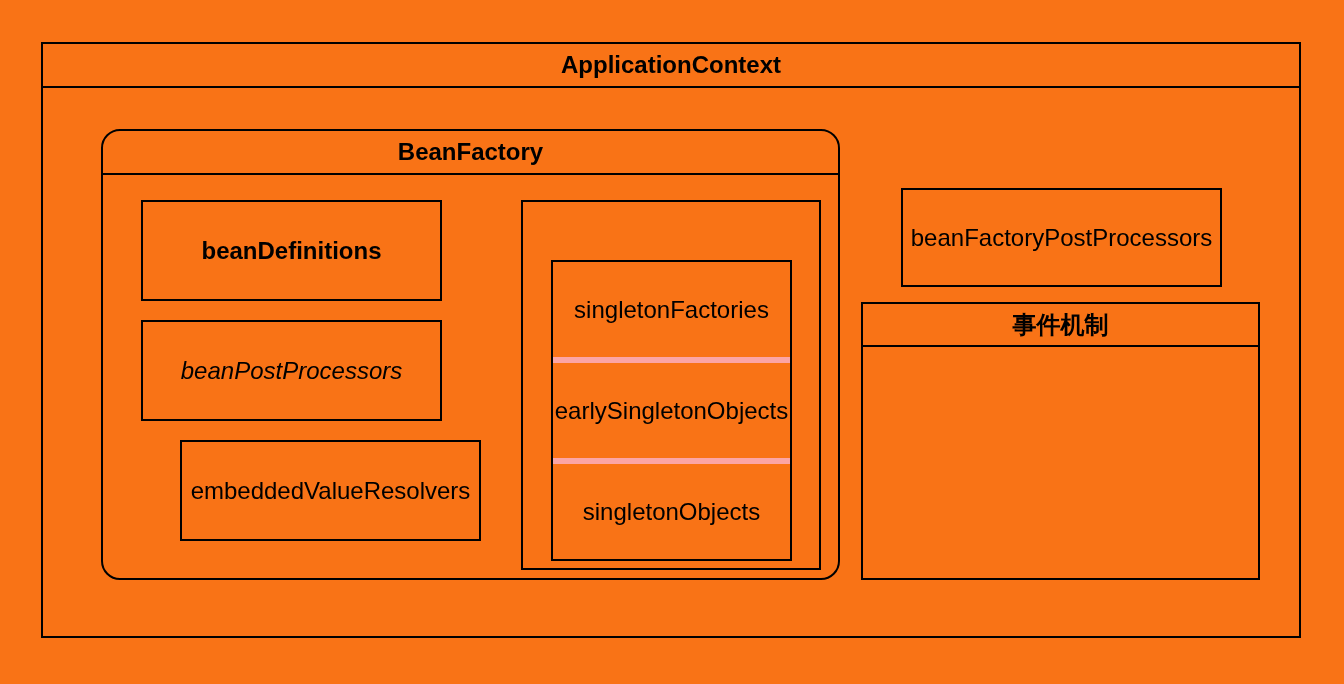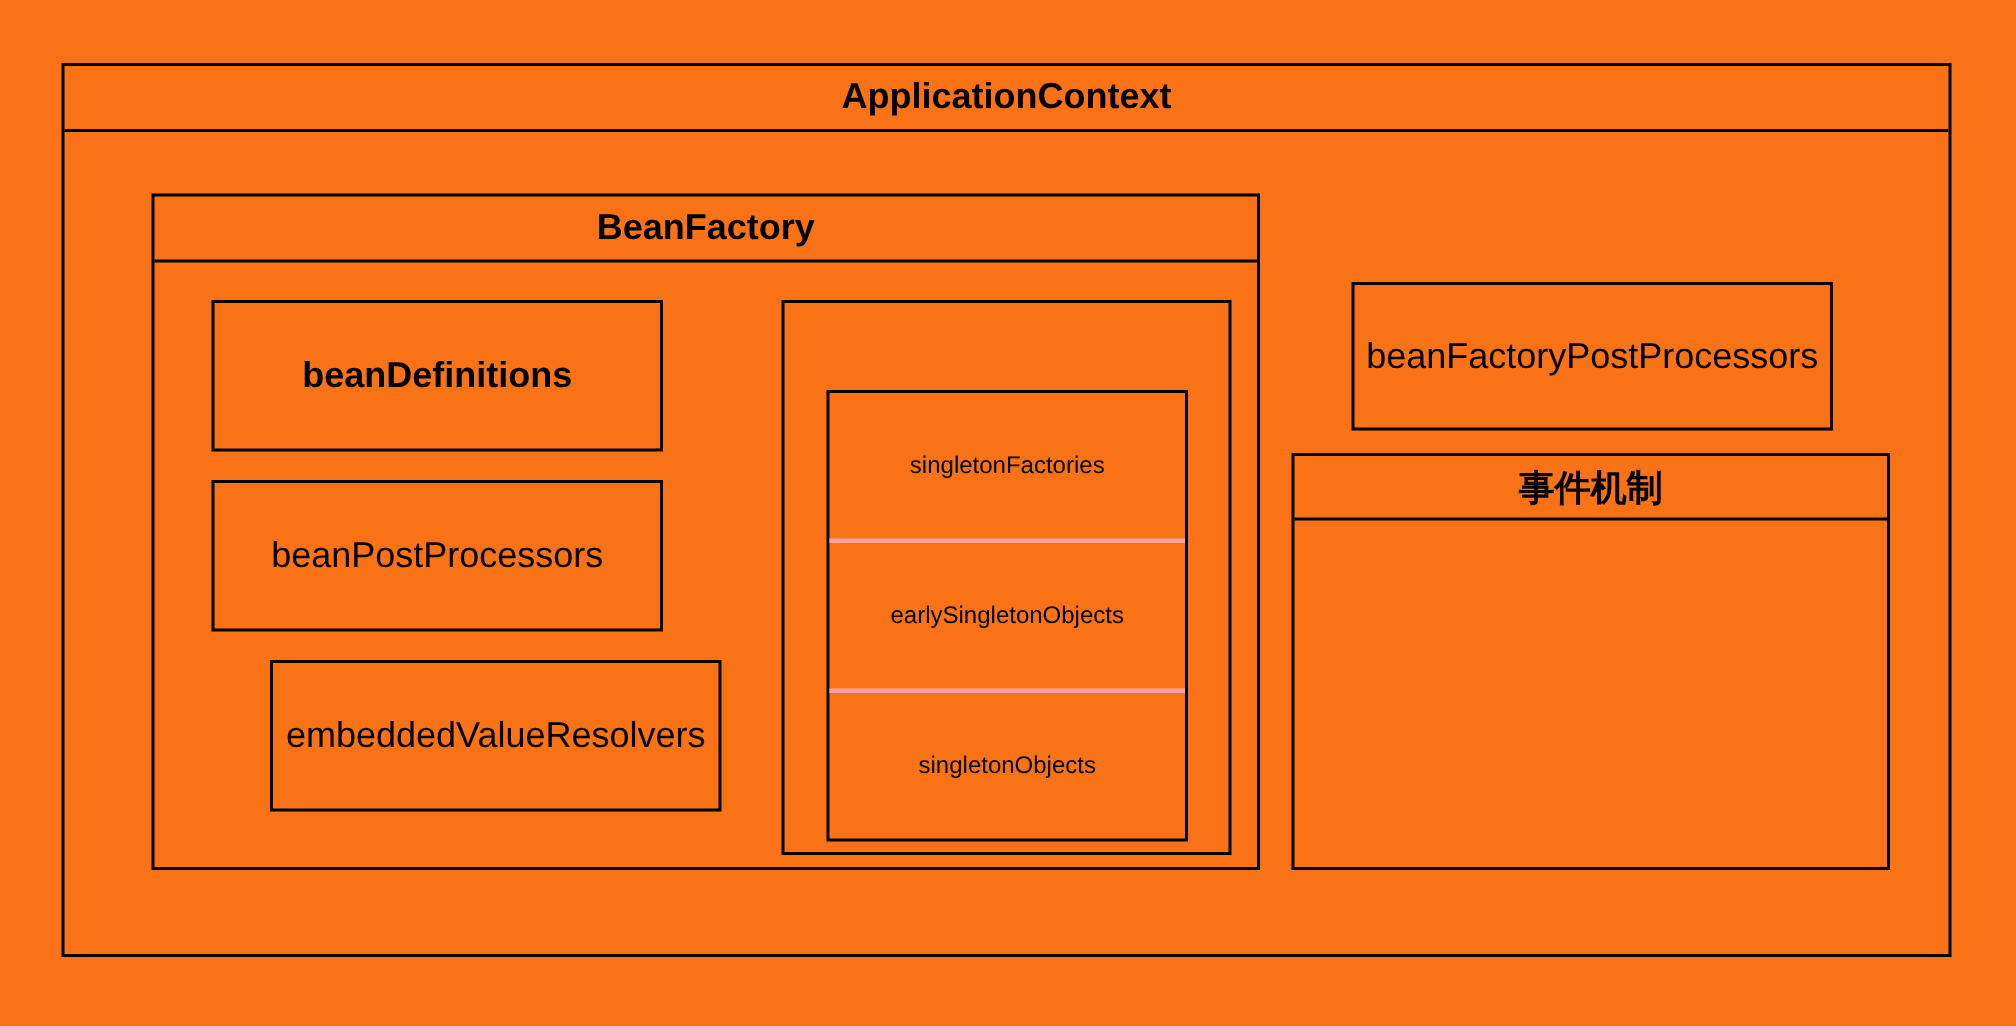--- a/index.html
+++ b/index.html
@@ -45,37 +45,37 @@
     box-sizing: border-box;
     border: 2px solid #000000;
     display: flex;
     flex-direction: column;
   }
   .stack .cell {
     flex: 1 1 0;
     display: flex;
     align-items: center;
     justify-content: center;
-    font-size: 16px;
+    font-size: 24px;
     white-space: nowrap;
   }
   .stack .cell + .cell {
-    border-top: 3px solid #fca5a5;
+    border-top: 6px solid #fca5a5;
     text-align: center;
   }
 
   
   .outer            { left: 41px;  top: 42px;  width: 1260px; height: 596px; }
   .outer > .titlebar{ height: 44px; }
 
-  .bean-factory     { left: 58px;  top: 85px;  width: 739px;  height: 451px; }
+  .bean-factory     { left: 58px;  top: 85px;  width: 739px;  height: 451px; border-radius: 19px; }
   .bean-factory > .titlebar { height: 44px; }
 
   .bf-item-0        { left: 38px;  top: 69px;  width: 301px;  height: 101px; font-weight: bold; }
-  .bf-item-1        { left: 38px;  top: 189px; width: 301px;  height: 101px; }
+  .bf-item-1        { left: 38px;  top: 189px; width: 301px;  height: 101px; font-style: italic; }
   .bf-item-2        { left: 38px;  top: 309px; width: 301px;  height: 101px; margin-left: 39px; }
 
   .cache            { left: 418px; top: 69px;  width: 300px;  height: 370px; }
   .cache > .titlebar{ height: 45px; }
   .cache-stack      { left: 28px;  top: 58px;  width: 241px;  height: 301px; }
 
   .bfpp             { left: 858px; top: 128px; width: 321px;  height: 99px; margin-top: 16px; }
 
   .event            { left: 818px; top: 258px; width: 399px;  height: 278px; }
   .event > .titlebar{ height: 43px; }

